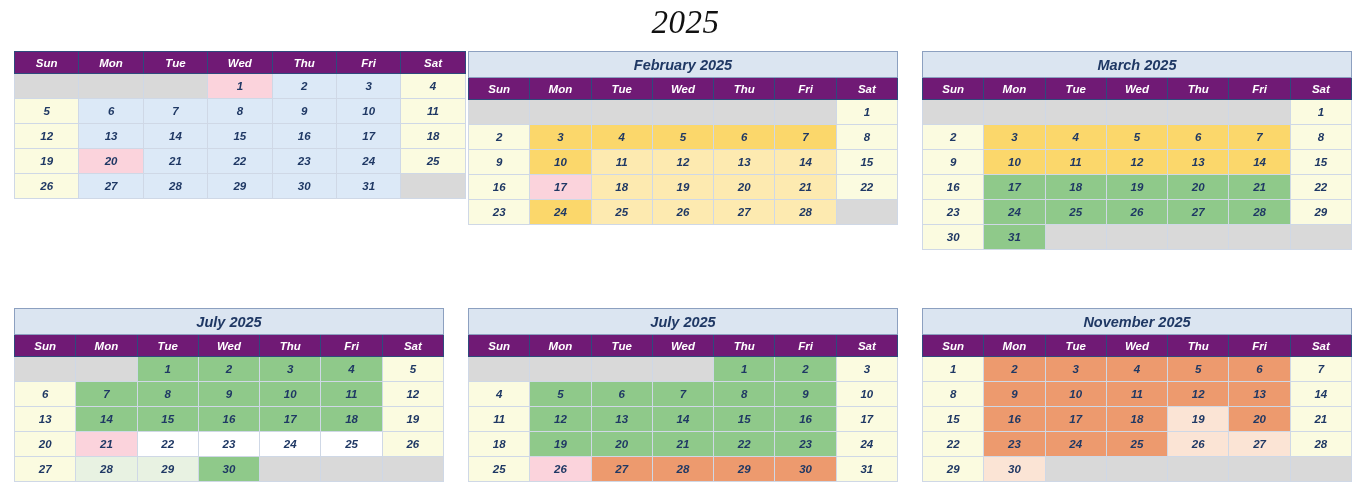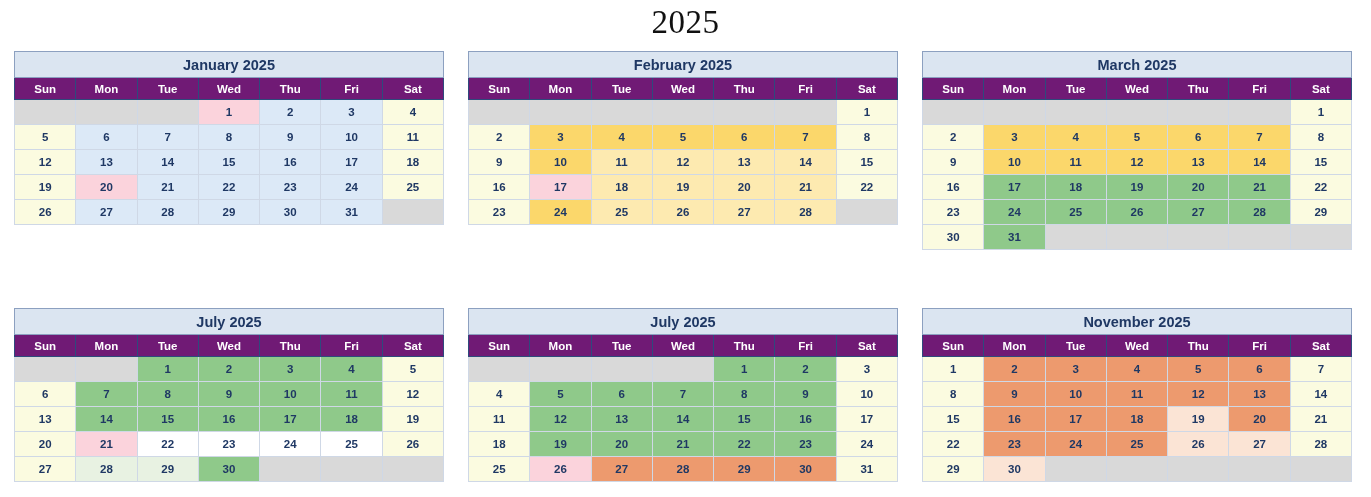--- a/index.html
+++ b/index.html
@@ -10,20 +10,21 @@
   body {
     width: 1371px;
     height: 497px;
     font-family: "Liberation Sans", sans-serif;
     overflow: hidden;
   }
   .page {
     position: relative;
     width: 1371px;
     height: 497px;
+    font-style: italic;
   }
   .year-title {
     text-align: center;
     font-size: 33px;
     font-weight: 400;
     color: #111111;
     padding-top: 4px;
     letter-spacing: 0.5px;
     font-family: "Liberation Serif", serif;
   }
@@ -87,23 +88,20 @@
 </head>
 <body>
 
 <div class="page">
   <div class="year-title">2025</div>
   <div class="grid" id="months-grid">
       <div class="month">
         <table class="cal">
           <thead>
             <tr>
-              <th class="month-name" colspan="7">January 2025</th>
-            </tr>
-            <tr>
               <th class="dow">Sun</th>
               <th class="dow">Mon</th>
               <th class="dow">Tue</th>
               <th class="dow">Wed</th>
               <th class="dow">Thu</th>
               <th class="dow">Fri</th>
               <th class="dow">Sat</th>
             </tr>
           </thead>
           <tbody>

